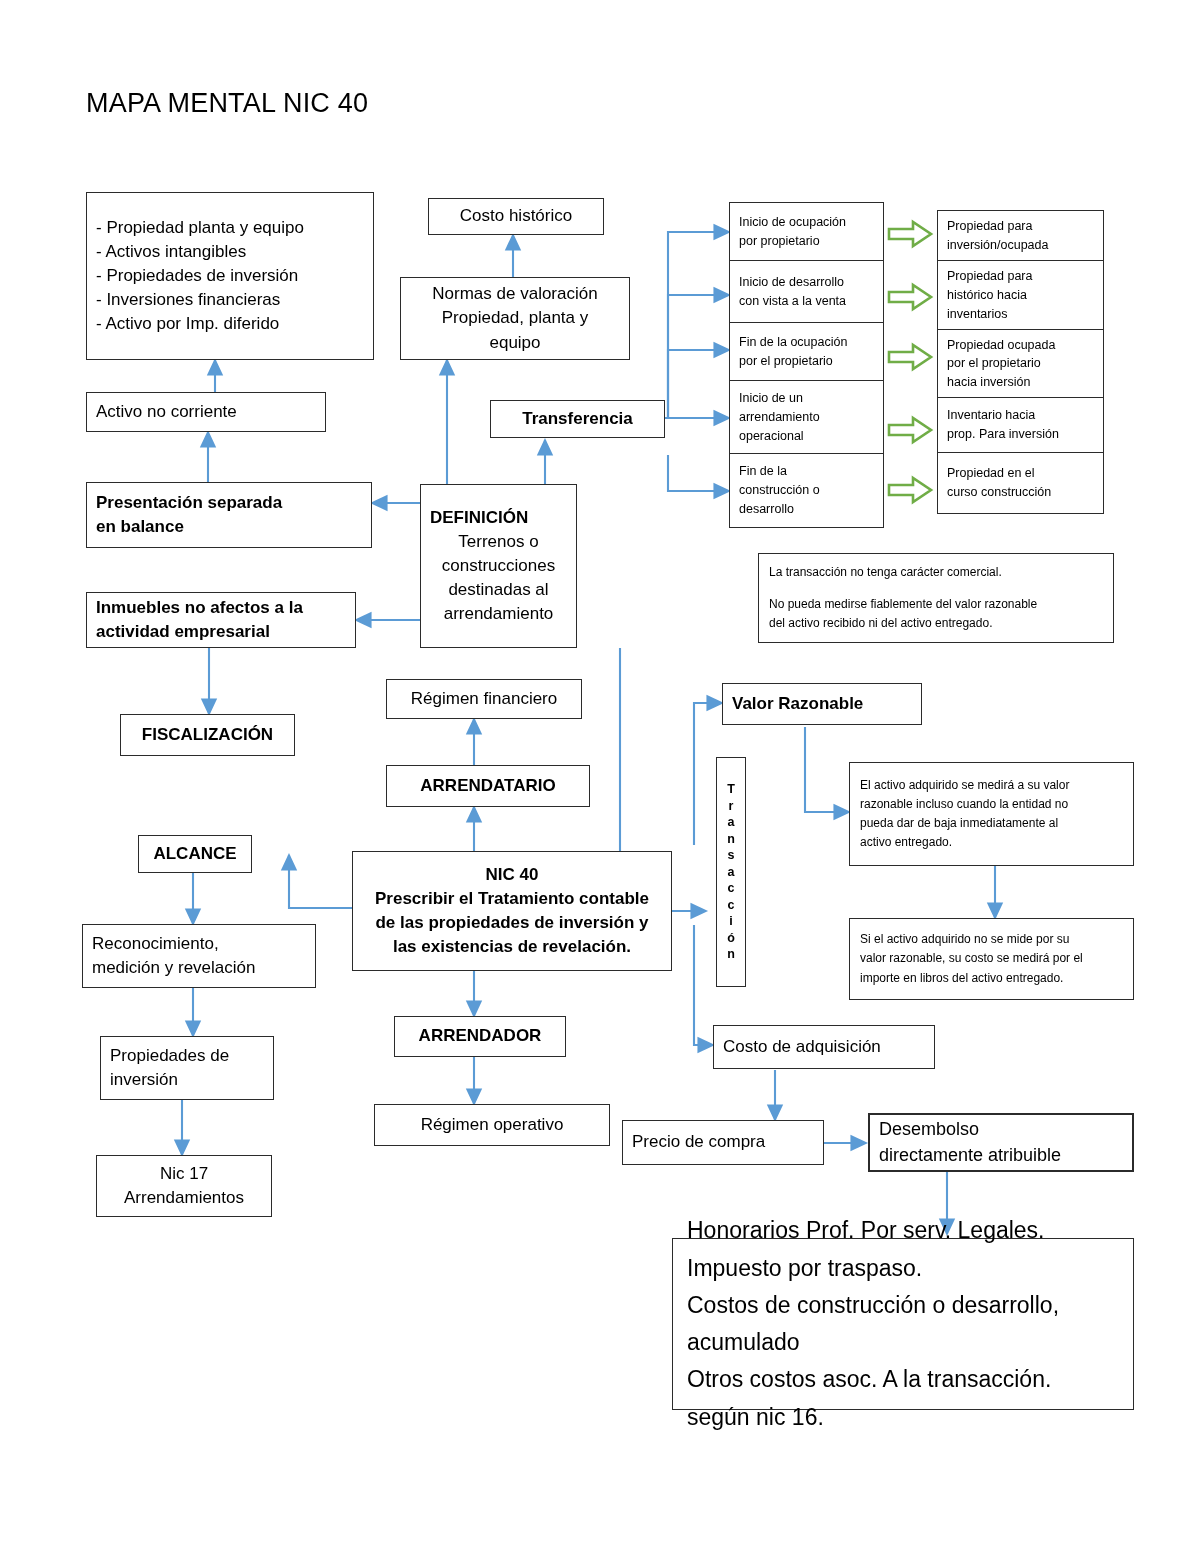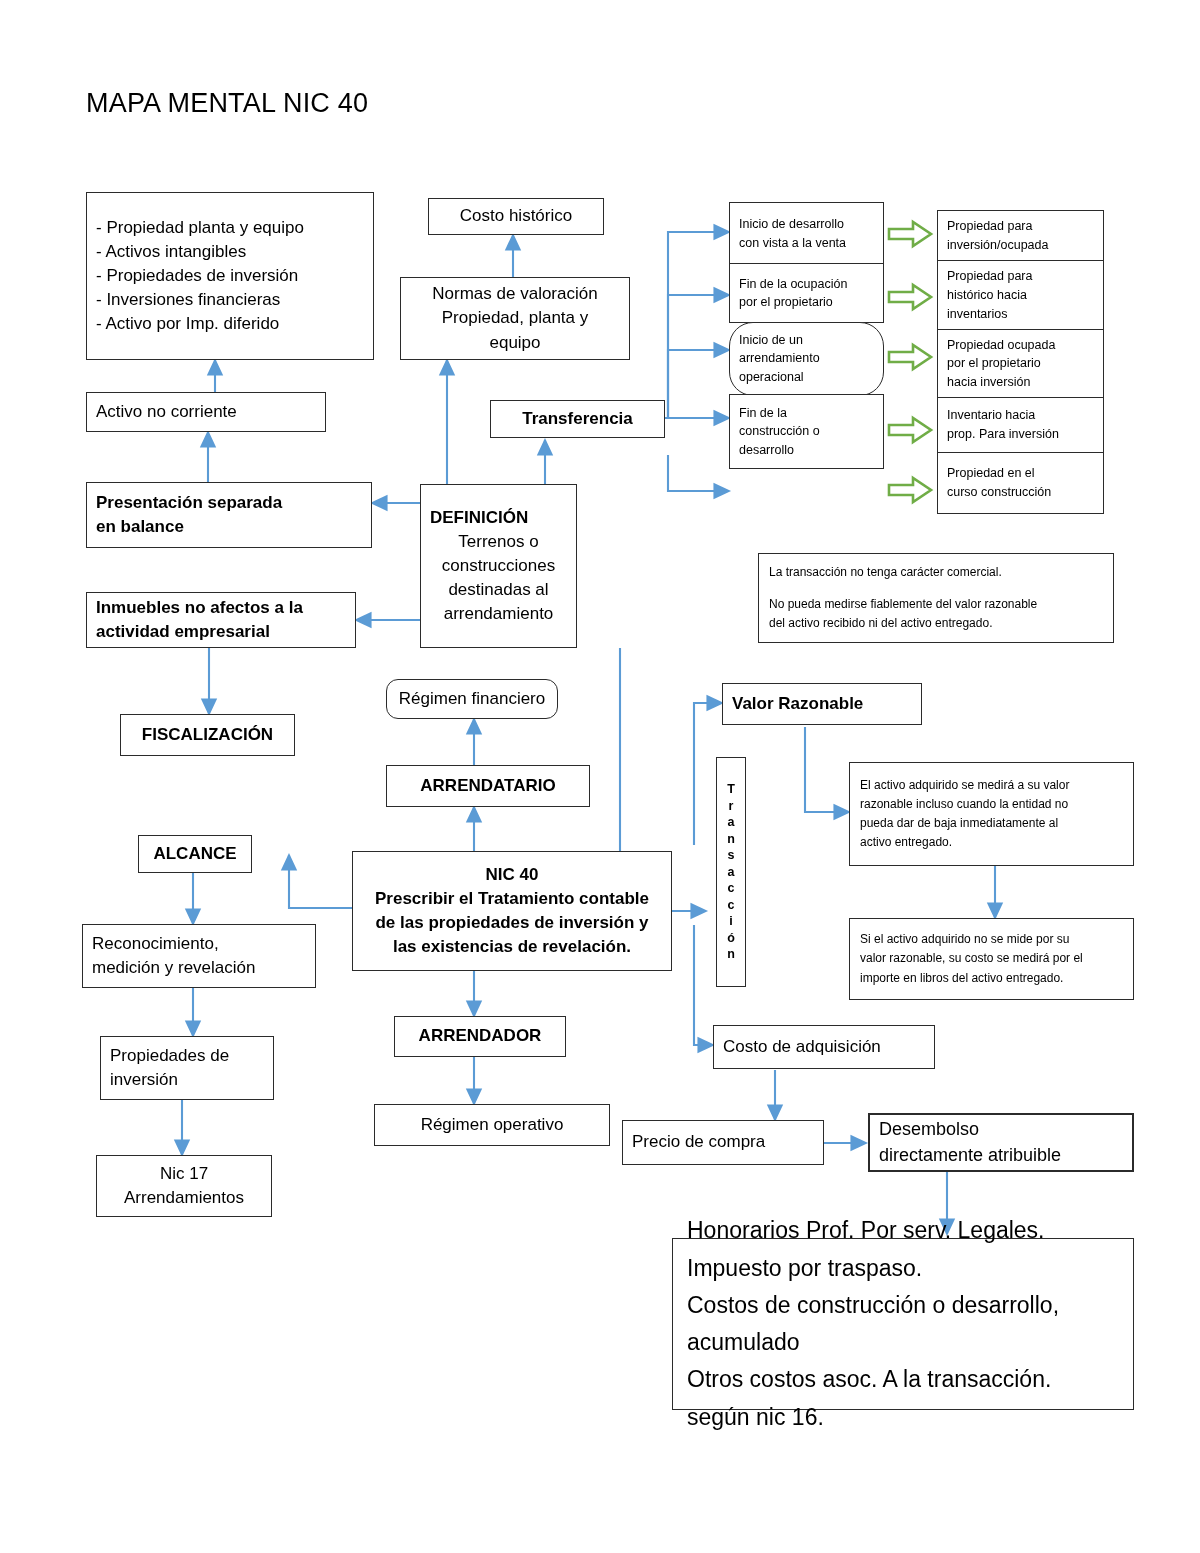--- a/index.html
+++ b/index.html
@@ -202,21 +202,21 @@
   </div>
 
   <div class="node center" style="left:420px; top:484px; width:157px; height:164px;">
     <span class="ln bold" style="font-weight:bold; text-align:left;">DEFINICIÓN</span>
     <span class="ln">Terrenos o</span>
     <span class="ln">construcciones</span>
     <span class="ln">destinadas al</span>
     <span class="ln">arrendamiento</span>
   </div>
 
-  <div class="node center" style="left:386px; top:679px; width:172px; height:40px;border-radius:12px;">
+  <div class="node center" style="left:386px; top:679px; width:196px; height:40px;">
     <span class="ln">Régimen financiero</span>
   </div>
 
   <div class="node center bold" style="left:386px; top:765px; width:204px; height:42px;">
     <span class="ln">ARRENDATARIO</span>
   </div>
 
   <div class="node center bold" style="left:352px; top:851px; width:320px; height:120px;">
     <span class="ln">NIC 40</span>
     <span class="ln">Prescribir el Tratamiento contable</span>
@@ -226,29 +226,33 @@
 
   <div class="node center bold" style="left:394px; top:1016px; width:172px; height:41px;">
     <span class="ln">ARRENDADOR</span>
   </div>
 
   <div class="node center" style="left:374px; top:1104px; width:236px; height:42px;">
     <span class="ln">Régimen operativo</span>
   </div>
 
   <div class="celltable" style="left:729px; top:202px; width:155px;">
+    <div class="cell" style="height:60px;">
+      <span>Inicio de ocupación</span>
+      <span>por propietario</span>
+    </div>
     <div class="cell" style="height:63px;">
       <span>Inicio de desarrollo</span>
       <span>con vista a la venta</span>
     </div>
     <div class="cell" style="height:60px;">
       <span>Fin de la ocupación</span>
       <span>por el propietario</span>
     </div>
-    <div class="cell" style="height:74px;border-radius:24px;">
+    <div class="cell" style="height:74px;">
       <span>Inicio de un</span>
       <span>arrendamiento</span>
       <span>operacional</span>
     </div>
     <div class="cell" style="height:75px;">
       <span>Fin de la</span>
       <span>construcción o</span>
       <span>desarrollo</span>
     </div>
   </div>

